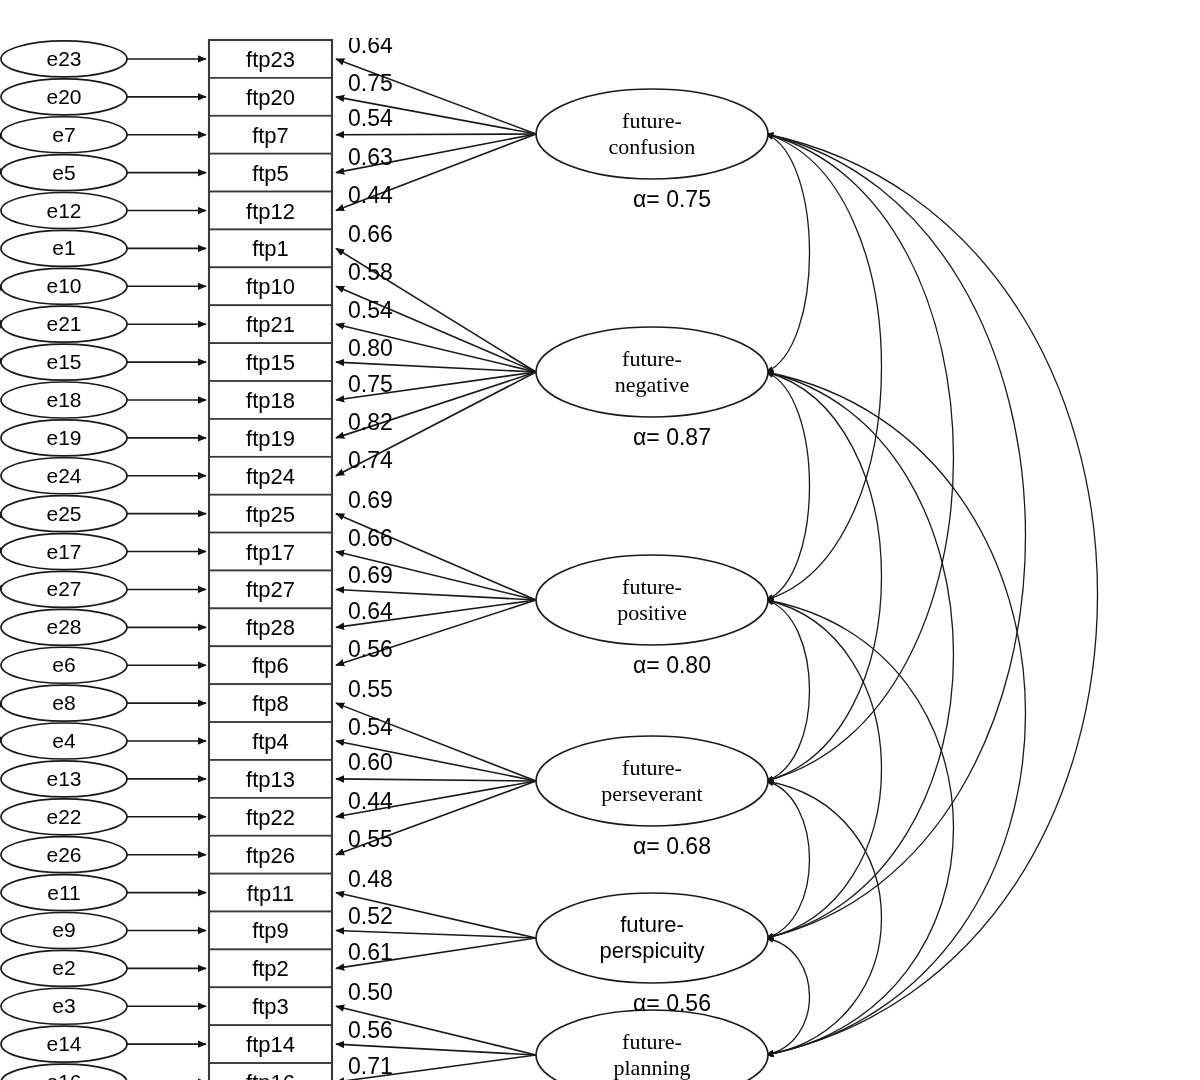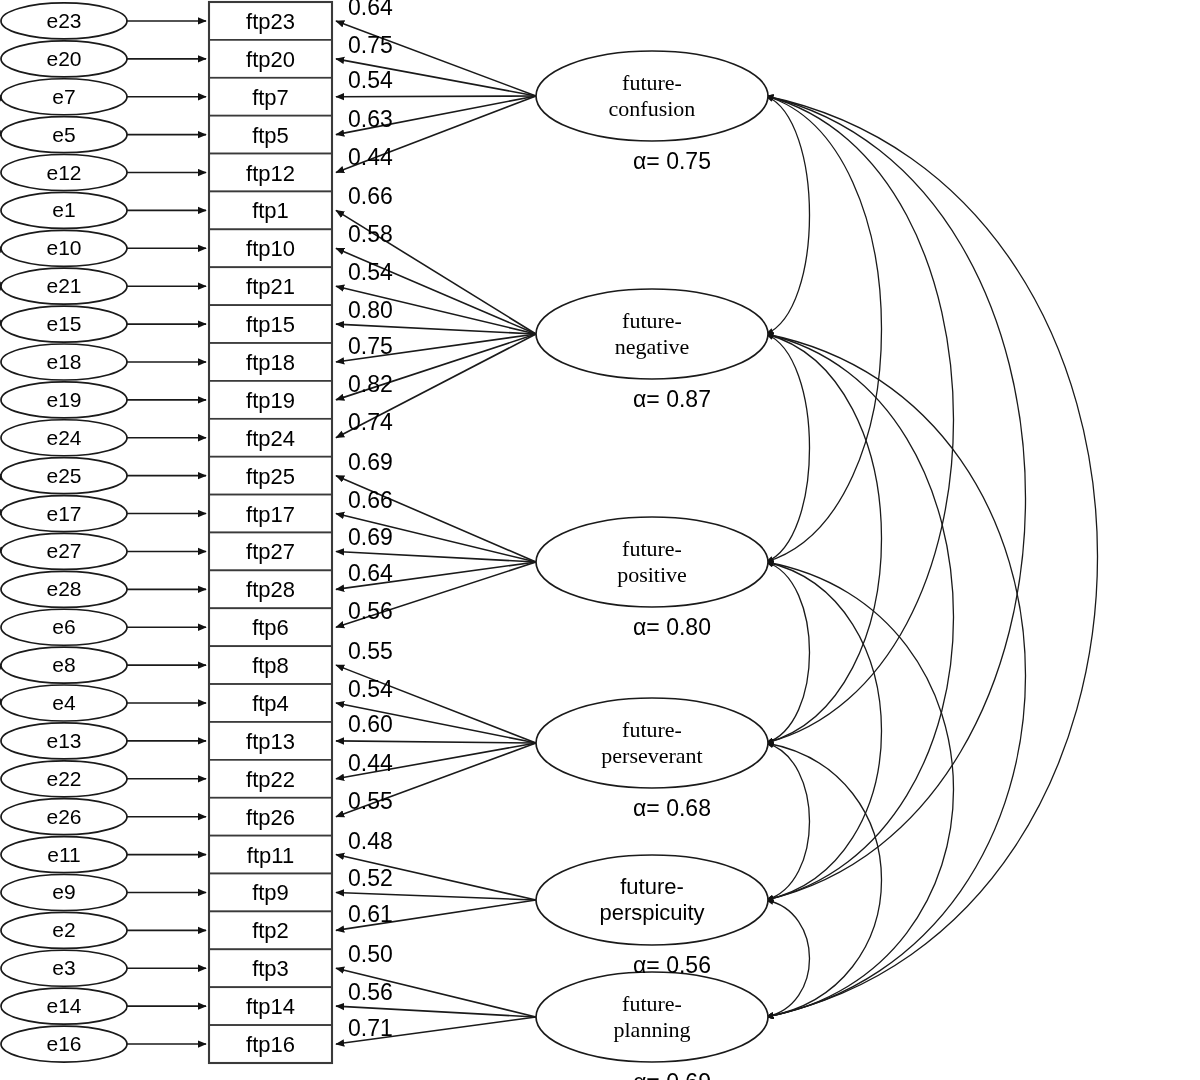--- a/index.html
+++ b/index.html
@@ -1,18 +1,18 @@
 <!DOCTYPE html>
 <html><head>
 <meta charset="utf-8">
 <style>
   html,body{margin:0;padding:0;background:#fff;}
   body{width:1200px;height:1080px;overflow:hidden;
        font-family:"Liberation Sans",sans-serif;}
-  #stage{position:relative;width:1200px;height:848px;}
+  #stage{position:relative;width:1200px;height:848px;margin-top:38px;}
   svg#diagram{position:absolute;left:0;top:0;width:1200px;height:1080px;}
   .err-label{font-family:"Liberation Sans",sans-serif;font-size:21px;fill:#000;}
   .ind-label{font-family:"Liberation Sans",sans-serif;font-size:22px;fill:#000;}
   .load-label{font-family:"Liberation Sans",sans-serif;font-size:23px;fill:#000;}
   .fac-label{font-family:"Liberation Serif",serif;font-size:22px;fill:#000;}
   .fac-label.sans{font-family:"Liberation Sans",sans-serif;}
   .alpha-label{font-family:"Liberation Sans",sans-serif;font-size:23px;fill:#000;}
   .shape{fill:#fff;stroke:#1a1a1a;stroke-width:1.7;}
   .cell{fill:#fff;stroke:#3a3a3a;stroke-width:1.7;}
   .edge{fill:none;stroke:#1a1a1a;stroke-width:1.6;}

